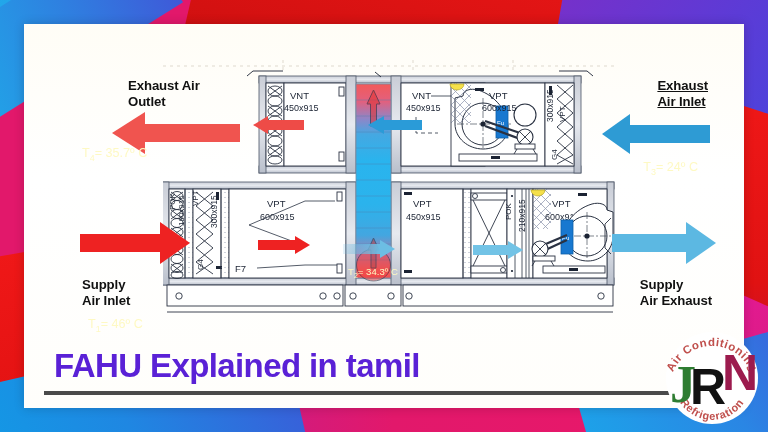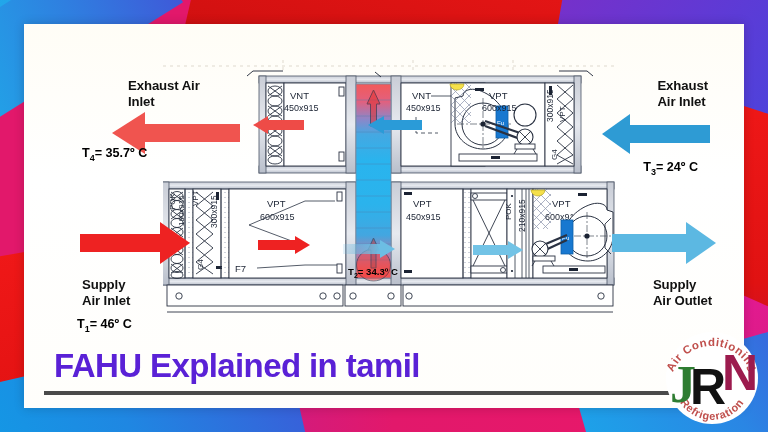--- a/index.html
+++ b/index.html
@@ -80,33 +80,33 @@
   }
 
   
   .lbl {
     position:absolute; z-index:30;
     font-weight:bold; color:#111; line-height:1.18;
     font-size:13.2px; letter-spacing:-0.1px;
   }
   .temp {
     position:absolute; z-index:30;
-    font-weight:bold; color:#000000; font-size:12.6px;
+    font-weight:normal; color:#fef9c3; font-size:12.6px;
     white-space:nowrap;
   }
   .temp sub { font-size:9px; }
   .temp-sm { font-size:9.6px; }
   .temp-sm sub { font-size:7px; }
 
   #lbl-eao { left:82px;  top:78px;margin-left:46px;  }
   #t4      { left:82px;  top:146px; }
-  #lbl-eai { right:60px; top:78px;  text-align:left; }
+  #lbl-eai { right:60px; top:78px;  text-align:left;text-decoration:underline; }
   #t3      { right:70px; top:160px; }
   #lbl-sai { left:82px;  top:277px; }
-  #t1      { left:77px;  top:317px; }
+  #t1      { left:88px;  top:317px; }
   #lbl-sao { right:56px; top:277px; }
   #t2      { left:348px; top:266px; }
 
   
   .arrow { position:absolute; z-index:28; }
   .arrow .shaft { position:absolute; }
   .arrow .head  { position:absolute; width:0; height:0; }
 
   
   #ar-eao { left:112px; top:112px; width:128px; height:42px; }
@@ -496,21 +496,21 @@
     <span class="shaft"></span>
     <span class="head"></span>
   </div>
 <div class="arrow" id="ar-sao">
     <span class="shaft"></span>
     <span class="head"></span>
   </div>
 
 <div class="lbl" id="lbl-eao">
   <div>Exhaust Air</div>
-  <div>Inlet</div>
+  <div>Outlet</div>
 </div>
 <div class="temp" id="t4">
   <span>T</span><sub>4</sub><span>= 35.7º C</span>
 </div>
 
 <div class="lbl" id="lbl-eai">
   <div>Exhaust</div>
   <div>Air Inlet</div>
 </div>
 <div class="temp" id="t3">
@@ -520,21 +520,21 @@
 <div class="lbl" id="lbl-sai">
   <div>Supply</div>
   <div>Air Inlet</div>
 </div>
 <div class="temp" id="t1">
   <span>T</span><sub>1</sub><span>= 46º C</span>
 </div>
 
 <div class="lbl" id="lbl-sao">
   <div>Supply</div>
-  <div>Air Outlet</div>
+  <div>Air Exhaust</div>
 </div>
 <div class="temp temp-sm" id="t2">
   <span>T</span><sub>2</sub><span>= 34.3º C</span>
 </div>
 
 <div id="title">FAHU Explained in tamil</div>
 <div id="rule"></div>
 
 <div id="logo">
 <svg width="104" height="100" viewBox="0 0 104 100" xmlns="http://www.w3.org/2000/svg">

